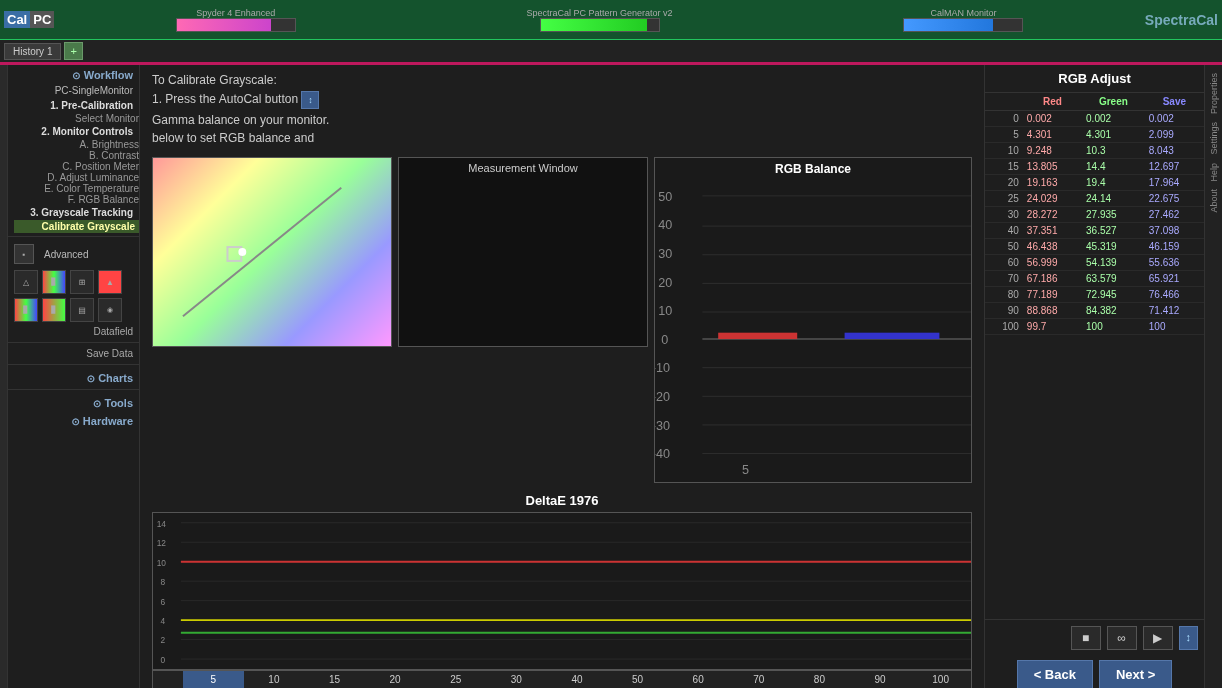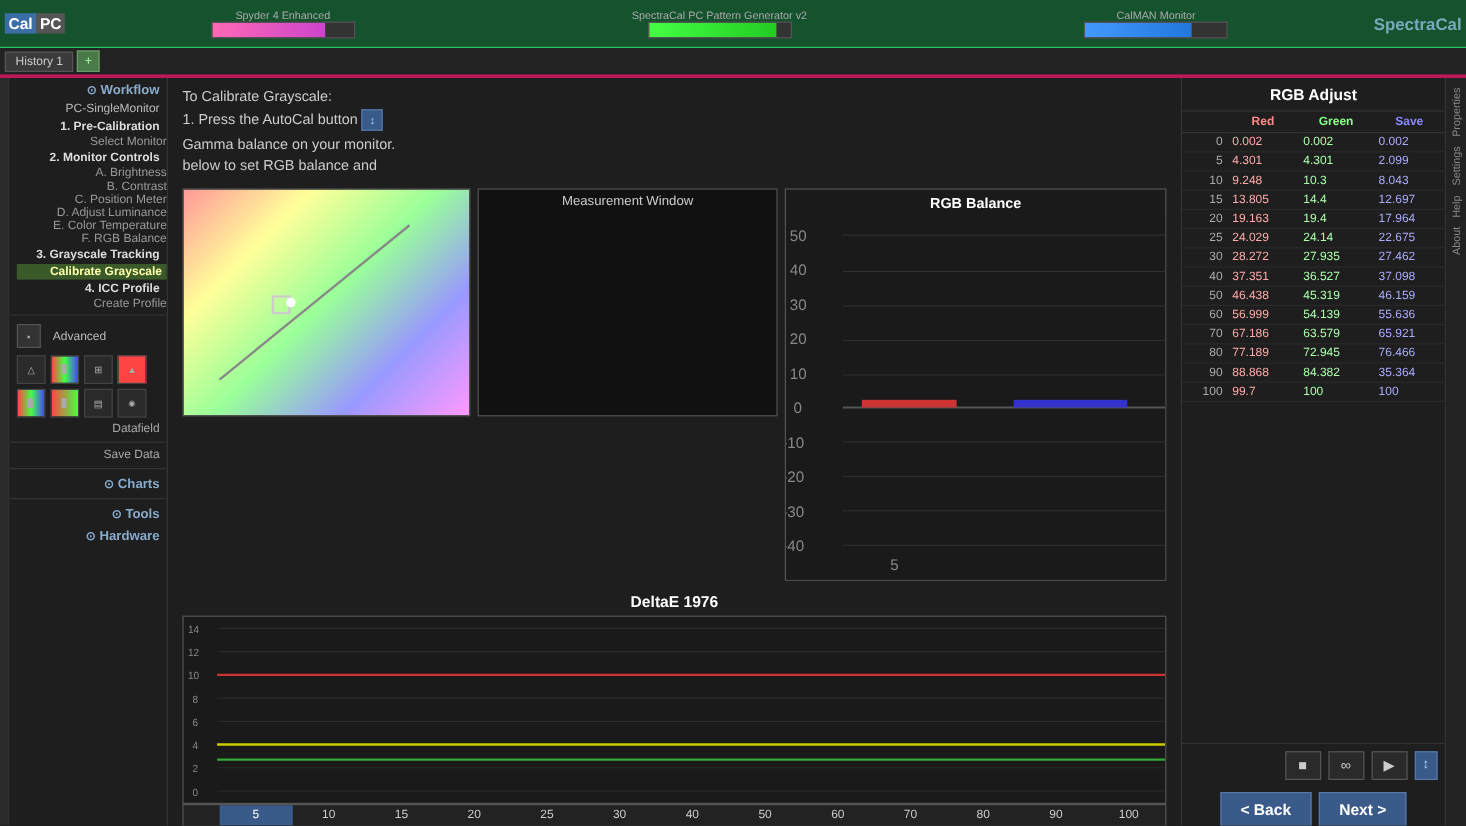--- a/index.html
+++ b/index.html
@@ -151,24 +151,20 @@
         <div class="sidebar-sub">A. Brightness</div>
         <div class="sidebar-sub">B. Contrast</div>
         <div class="sidebar-sub">C. Position Meter</div>
         <div class="sidebar-sub">D. Adjust Luminance</div>
         <div class="sidebar-sub">E. Color Temperature</div>
         <div class="sidebar-sub">F. RGB Balance</div>
       </div>
       <div style="padding-left:6px;">
         <div class="sidebar-item" style="font-size:10px; color:#ddd; font-weight:bold;">3. Grayscale Tracking</div>
         <div class="sidebar-sub active" style="background:#3a5a2a; color:#ffffaa; padding:1px 4px;font-weight:bold;">Calibrate Grayscale</div>
-      </div>
-      <div style="padding-left:6px;">
-        <div class="sidebar-item" style="font-size:10px; color:#ddd; font-weight:bold;">4. ICC Profile</div>
-        <div class="sidebar-sub">Create Profile</div>
       </div>
       <div class="sidebar-divider"></div>
       <div style="display:flex; align-items:center; padding:4px 6px; gap:4px;">
         <div class="sidebar-icon-btn" style="width:20px;height:20px;background:#333;border:1px solid #555;font-size:8px;color:#aaa;display:flex;align-items:center;justify-content:center;">▪</div>
         <div class="sidebar-item" style="font-size:10px;">Advanced</div>
       </div>
       <div style="display:flex; gap:4px; padding:2px 6px; flex-wrap:wrap;">
         <div class="sidebar-icon-btn" style="font-size:8px;">△</div>
         <div class="sidebar-icon-btn" style="background:linear-gradient(to right,#f44,#4f4,#44f);font-size:7px;">▊</div>
         <div class="sidebar-icon-btn" style="font-size:8px;">⊞</div>
@@ -397,21 +393,21 @@
               <tr>
       <td class="row-label">80</td>
       <td style="color:#ffaaaa;">77.189</td>
       <td style="color:#aaffaa;">72.945</td>
       <td style="color:#aaaaff;">76.466</td>
     </tr>
               <tr>
       <td class="row-label">90</td>
       <td style="color:#ffaaaa;">88.868</td>
       <td style="color:#aaffaa;">84.382</td>
-      <td style="color:#aaaaff;">35.364</td>
+      <td style="color:#aaaaff;">71.412</td>
     </tr>
               <tr>
       <td class="row-label">100</td>
       <td style="color:#ffaaaa;">99.7</td>
       <td style="color:#aaffaa;">100</td>
       <td style="color:#aaaaff;">100</td>
     </tr>
             </tbody>
         </table>
 

